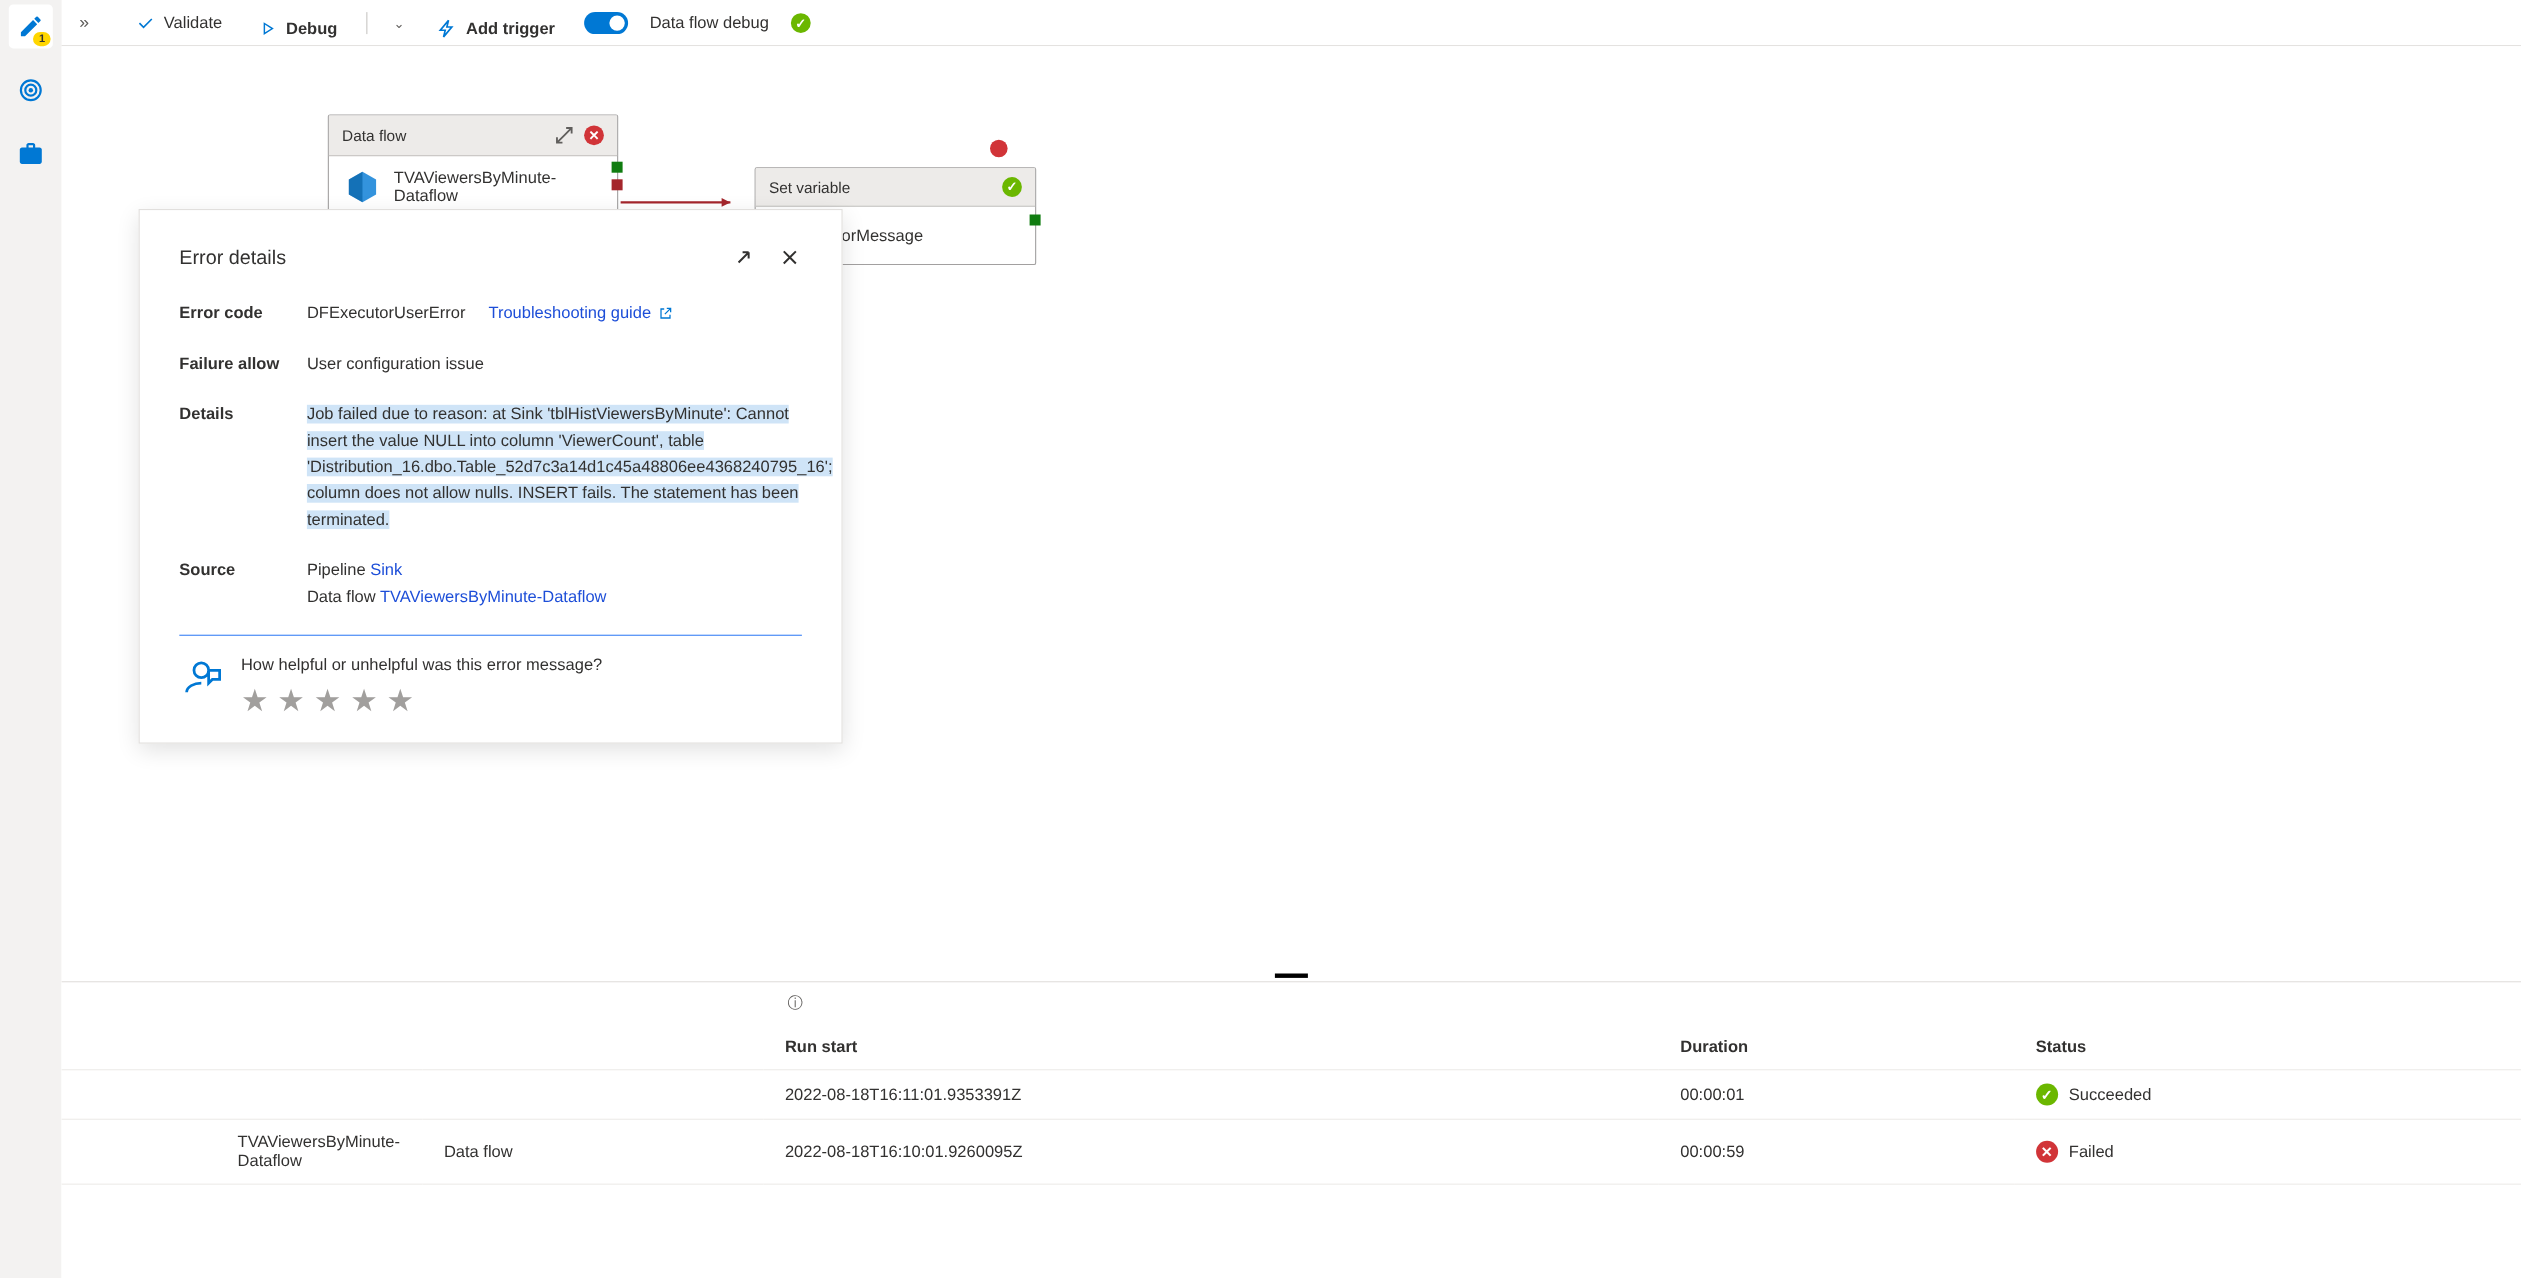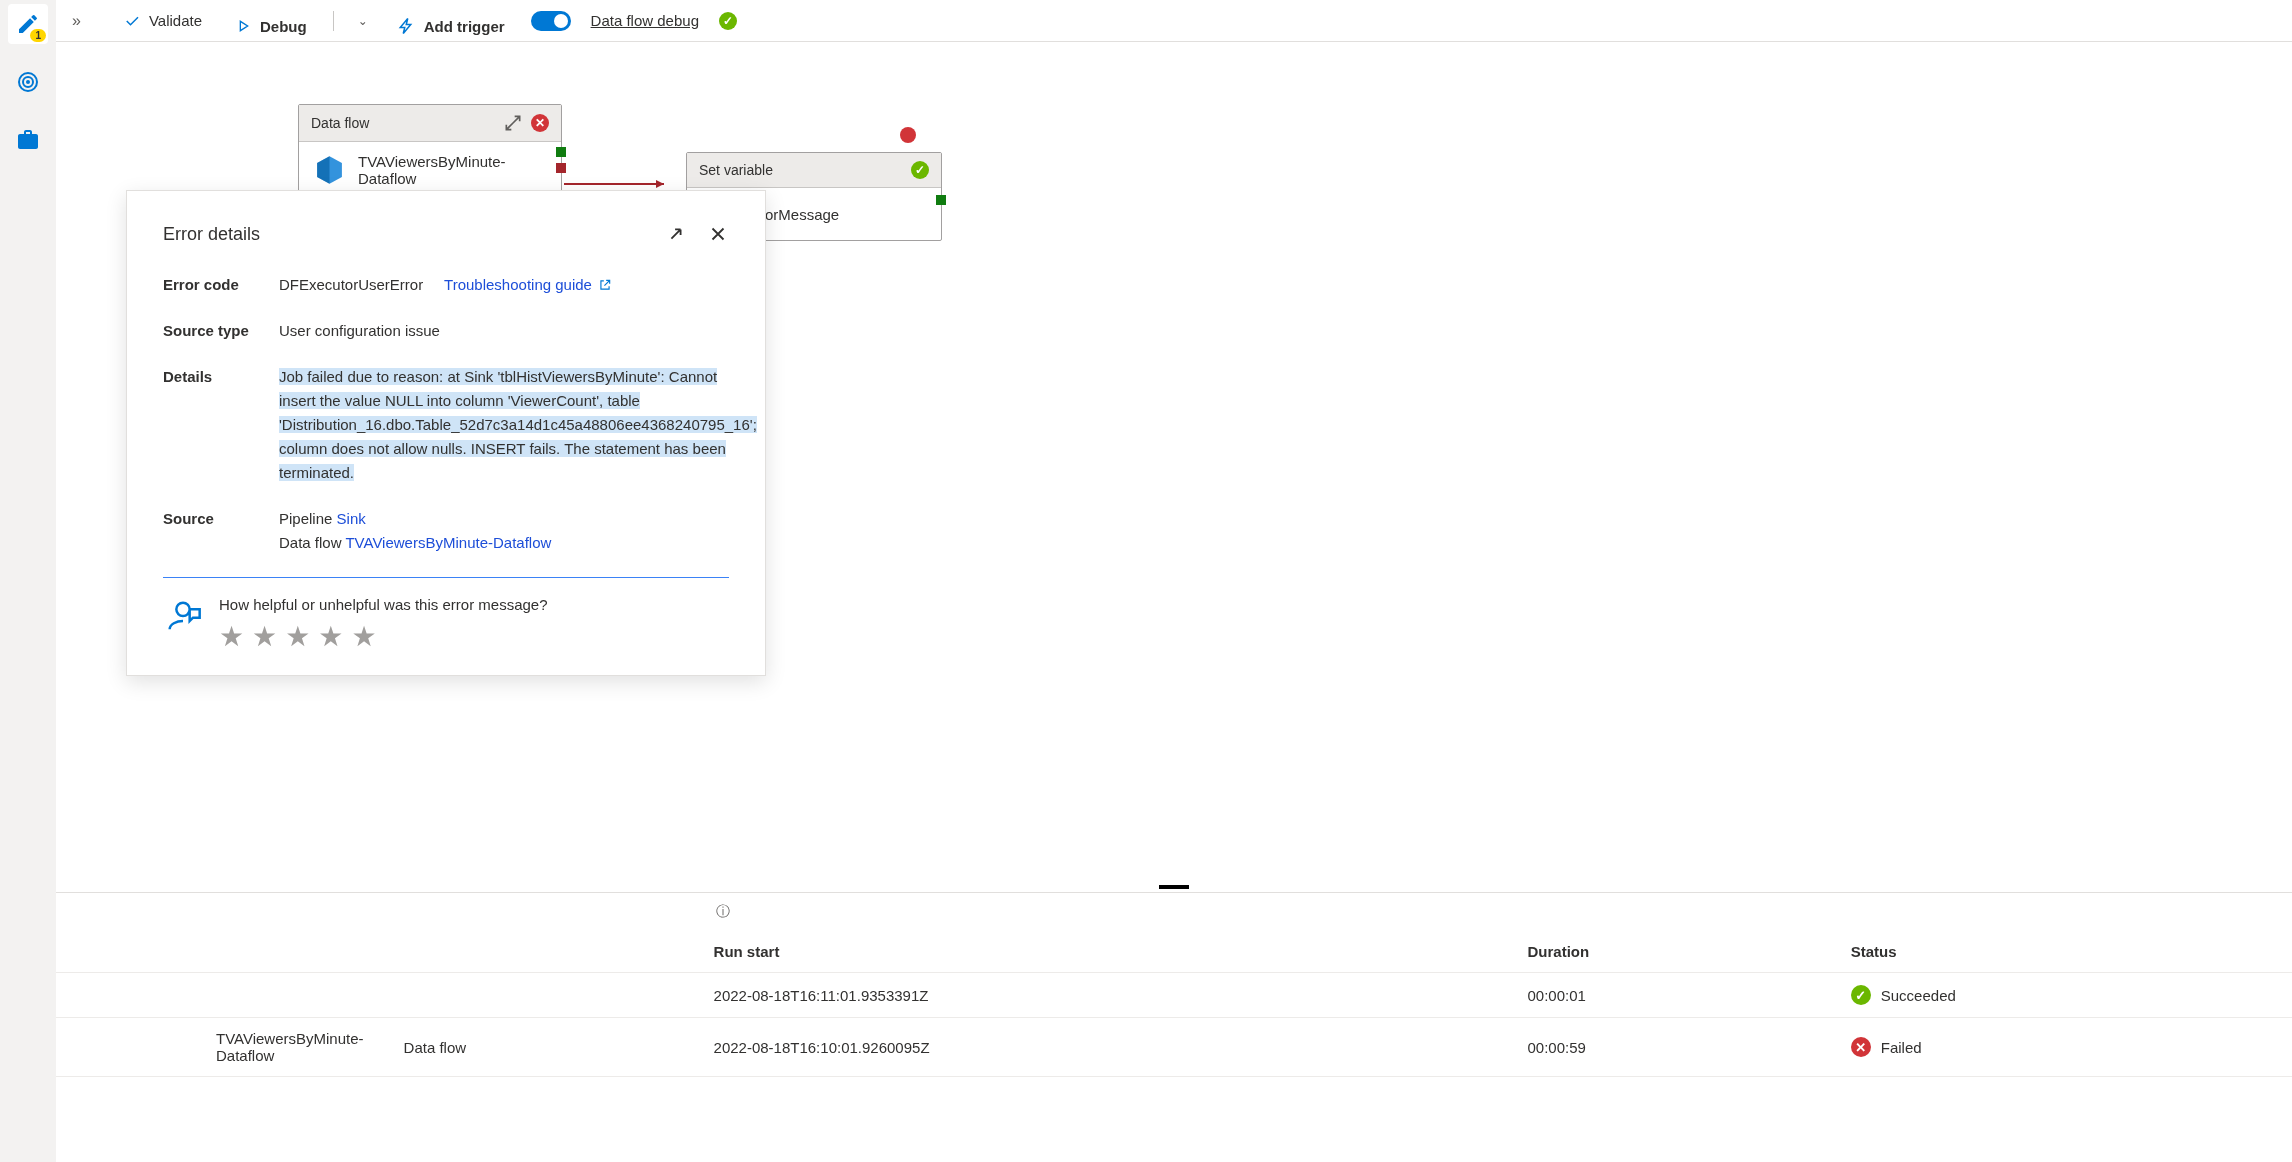--- a/index.html
+++ b/index.html
@@ -130,21 +130,21 @@
       <span class="chev">⌄</span>
       <div class="tb-btn bold">
         <span class="ico">
             <svg width="18" height="18" viewBox="0 0 24 24">
               <path fill="none" stroke="#0078d4" stroke-width="2" d="M13 2L3 14h6l-2 8 10-12h-6l2-8z"></path>
             </svg>
           </span>
         <span>Add trigger</span>
       </div>
       <div class="toggle"></div>
-      <span style="font-size:15px;text-decoration:underline;">Data flow debug</span>
+      <span style="font-size:15px;">Data flow debug</span>
       <span class="status-badge status-success">✓</span>
     </div>
 
     <div class="canvas">
 
       <div class="node dataflow">
         <div class="node-header">
           <span>Data flow</span>
           <span class="node-header-left">
             <svg class="expand-ico" width="18" height="18" viewBox="0 0 24 24">
@@ -251,21 +251,21 @@
           <span class="link link-ico">
             <span>Troubleshooting guide</span>
             <svg width="14" height="14" viewBox="0 0 24 24">
                 <path fill="none" stroke="#0078d4" stroke-width="2" d="M14 4h6v6M20 4l-9 9M19 14v5H5V5h5"></path>
               </svg>
           </span>
         </div>
       </div>
 
       <div class="detail-row">
-        <div class="detail-label">Source type</div>
+        <div class="detail-label">Failure allow</div>
         <div class="detail-value">User configuration issue</div>
       </div>
 
       <div class="detail-row">
         <div class="detail-label">Details</div>
         <div class="detail-value"><span class="highlighted">Job failed due to reason: at Sink 'tblHistViewersByMinute': Cannot insert the value NULL into column 'ViewerCount', table 'Distribution_16.dbo.Table_52d7c3a14d1c45a48806ee4368240795_16'; column does not allow nulls. INSERT fails. The statement has been terminated.</span></div>
       </div>
 
       <div class="detail-row">
         <div class="detail-label">Source</div>

